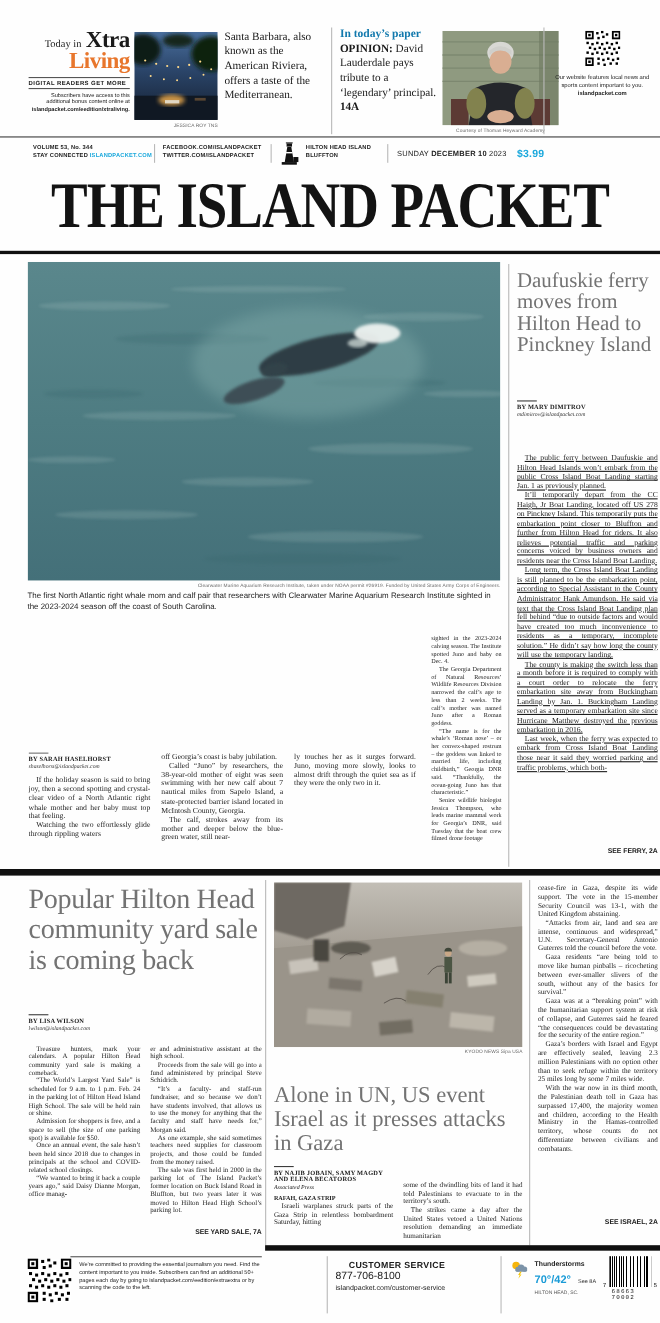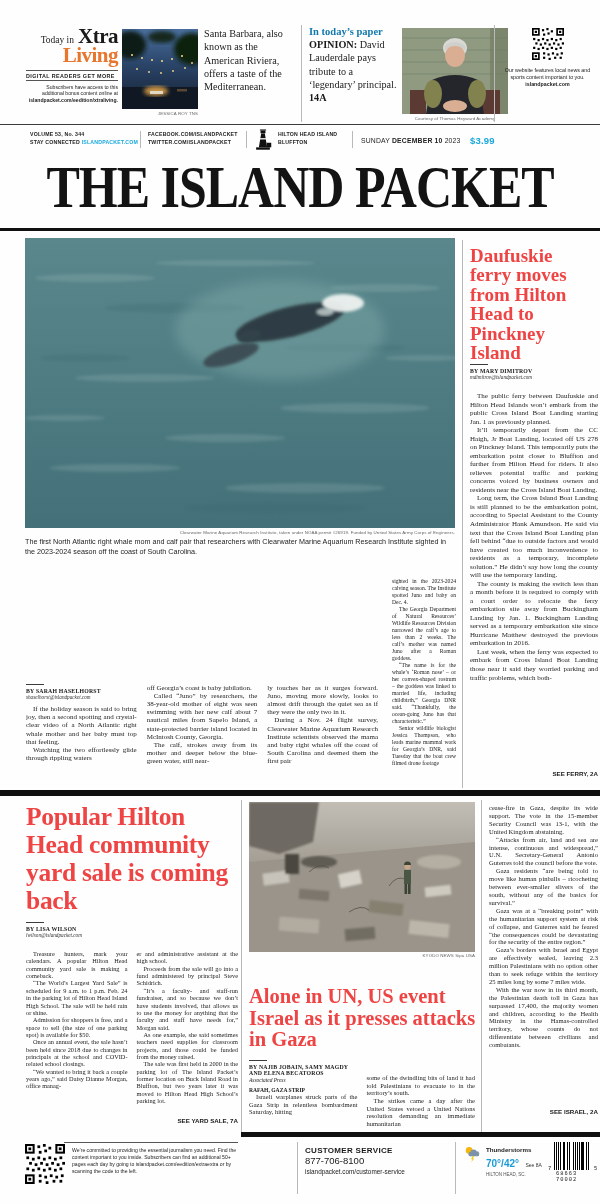--- a/index.html
+++ b/index.html
@@ -11,21 +11,21 @@
   .hr-thick{position:absolute;left:0;width:600px;background:#101010;}
   .body-col p{margin:0;text-indent:7px;}
   .no-first-indent p:first-child{text-indent:0;}
   .body-col{text-align:justify;color:#1c1c1c;}
   .credit{font-family:"Liberation Sans",sans-serif;font-size:4.4px;color:#666;text-align:right;letter-spacing:0.1px;}
   .caption{font-family:"Liberation Sans",sans-serif;font-size:7.2px;line-height:1.32;color:#1d1d1d;}
   .byline-rule{width:18px;border-top:1.4px solid #3c3c3c;margin-bottom:2.5px;}
   .byline-name{font-size:5.8px;font-weight:bold;letter-spacing:0.2px;}
   .byline-email{font-size:5.2px;font-style:italic;color:#333;}
   .see-line{position:absolute;font-family:"Liberation Sans",sans-serif;font-weight:bold;font-size:6.2px;text-align:right;}
-  .serif-head{font-weight:bold;color:#ef4444;}
+  .serif-head{font-weight:normal;color:#737373;}
   
   #xtra{left:26px;top:24px;width:92px;text-align:right;}
   #xtra .l1{font-size:9.5px;}
   #xtra .xtra-word{font-size:21px;font-weight:bold;letter-spacing:-0.5px;}
   #xtra .living{font-size:21px;font-weight:bold;color:#e8762c;margin-top:-6px;letter-spacing:-0.5px;}
   #xtra .tagline{margin-top:2px;border-top:0.8px solid #555;border-bottom:0.8px solid #555;
       font-family:"Liberation Sans",sans-serif;font-size:5.4px;font-weight:bold;letter-spacing:0.4px;padding:1.5px 0;text-align:left;}
   #xtra .small{margin-top:2.5px;font-family:"Liberation Sans",sans-serif;font-size:5.1px;line-height:1.35;color:#222;}
   #promo-photo1{left:122px;top:29px;width:76px;height:80px;overflow:hidden;}
   #promo-credit1{left:122px;top:111px;width:76px;}
@@ -51,21 +51,21 @@
   #whale-headline{left:26px;top:574px;width:372px;font-family:"Liberation Sans",sans-serif;font-weight:bold;
       font-size:33.5px;line-height:1.0;letter-spacing:-0.8px;color:#0e0e0e;}
   #whale-col4{left:392px;top:578px;width:64px;height:238px;font-size:5.6px;line-height:1.25;overflow:hidden;}
   #whale-cols{left:26px;top:684px;width:352px;height:104px;display:flex;gap:10px;overflow:hidden;font-size:7px;line-height:1.16;}
   #whale-cols .c{flex:1;}
   #whale-see{left:392px;top:818px;width:64px;}
   
   #main-vdiv{left:462px;top:240px;height:548px;}
   #ferry-head{left:470px;top:246px;width:128px;font-size:19px;line-height:1.02;}
   #ferry-byline{left:470px;top:364px;width:128px;}
-  #ferry-body{left:470px;top:392px;width:128px;height:374px;font-size:7px;line-height:1.22;overflow:hidden;}
+  #ferry-body{left:470px;top:412px;width:128px;height:374px;font-size:7px;line-height:1.22;overflow:hidden;text-decoration:underline;}
   #ferry-see{left:470px;top:770px;width:128px;}
   #bar-mid{top:790px;height:5.5px;left:0;width:600px;}
   
   #yard-head{left:26px;top:803px;width:213px;font-size:25.5px;line-height:1.1;letter-spacing:-0.3px;}
   #yard-byline{left:26px;top:922px;width:212px;}
   #yard-cols{left:26px;top:950px;width:212px;height:164px;display:flex;gap:9px;overflow:hidden;font-size:6.3px;line-height:1.17;}
   #yard-cols .c{flex:1;}
   #yard-see{left:130px;top:1117px;width:108px;}
   #bottom-vdiv1{left:241px;top:800px;height:332px;}
   
@@ -81,21 +81,21 @@
   #bottom-vdiv2{left:481px;top:800px;height:332px;}
   #gaza-cont{left:489px;top:804px;width:109px;height:300px;font-size:6.6px;line-height:1.2;overflow:hidden;}
   #israel-see{left:489px;top:1108px;width:109px;}
   
   #footer-rule{left:64px;top:1142px;width:174px;border-top:0.8px solid #555;position:absolute;height:0;}
   #bar-bot{left:241px;top:1132px;width:359px;height:4.5px;position:absolute;background:#101010;}
   #footer-qr{left:25px;top:1144px;width:40px;height:40px;}
   #footer-promo{left:72px;top:1147px;width:166px;font-family:"Liberation Sans",sans-serif;font-size:5.1px;line-height:1.4;color:#222;}
   #footer-vdiv1{left:297px;top:1142px;height:52px;}
   #cs{left:305px;top:1146px;width:145px;font-family:"Liberation Sans",sans-serif;}
-  #cs .t{font-size:8px;font-weight:bold;letter-spacing:0.3px;}
+  #cs .t{font-size:8px;font-weight:bold;letter-spacing:0.3px;margin-left:12px;}
   #cs .p{font-size:9.5px;margin-top:0;}
   #cs .u{font-size:6.4px;margin-top:2px;color:#222;}
   #footer-vdiv2{left:455px;top:1142px;height:52px;}
   #weather{left:461px;top:1146px;width:86px;font-family:"Liberation Sans",sans-serif;}
   #weather .row{display:flex;align-items:flex-start;gap:3px;}
   #weather .cond{font-size:6.2px;font-weight:bold;}
   #weather .temps{font-size:10px;font-weight:bold;color:#1a9bd7;}
   #weather .see8a{font-size:5px;color:#333;margin-left:2px;}
   #weather .loc{font-size:4.5px;color:#555;margin-top:1px;}
   #barcode{left:548px;top:1140px;width:50px;height:40px;}
@@ -355,21 +355,20 @@
           <p>Watching the two effortlessly glide through rippling waters</p>
         </div>
     </div>
     <div class="c body-col no-first-indent">
         <p>off Georgia’s coast is baby jubilation.</p>
         <p>Called “Juno” by researchers, the 38-year-old mother of eight was seen swimming with her new calf about 7 nautical miles from Sapelo Island, a state-protected barrier island located in McIntosh County, Georgia.</p>
         <p>The calf, strokes away from its mother and deeper below the blue-green water, still near-</p>
       </div>
     <div class="c body-col no-first-indent">
         <p>ly touches her as it surges forward. Juno, moving more slowly, looks to almost drift through the quiet sea as if they were the only two in it.</p>
-        <p>During a Nov. 24 flight survey, Clearwater Marine Aquarium Research Institute scientists observed the mama and baby right whales off the coast of South Carolina and deemed them the first pair</p>
       </div>
   </div>
 
   <div class="vdiv" id="main-vdiv"></div>
   <div class="abs serif-head" id="ferry-head">Daufuskie ferry moves from Hilton Head to Pinckney Island</div>
   <div class="abs" id="ferry-byline">
     <div class="byline-rule"></div>
     <div class="byline-name">BY MARY DIMITROV</div>
     <div class="byline-email">mdimitrov@islandpacket.com</div>
   </div>

